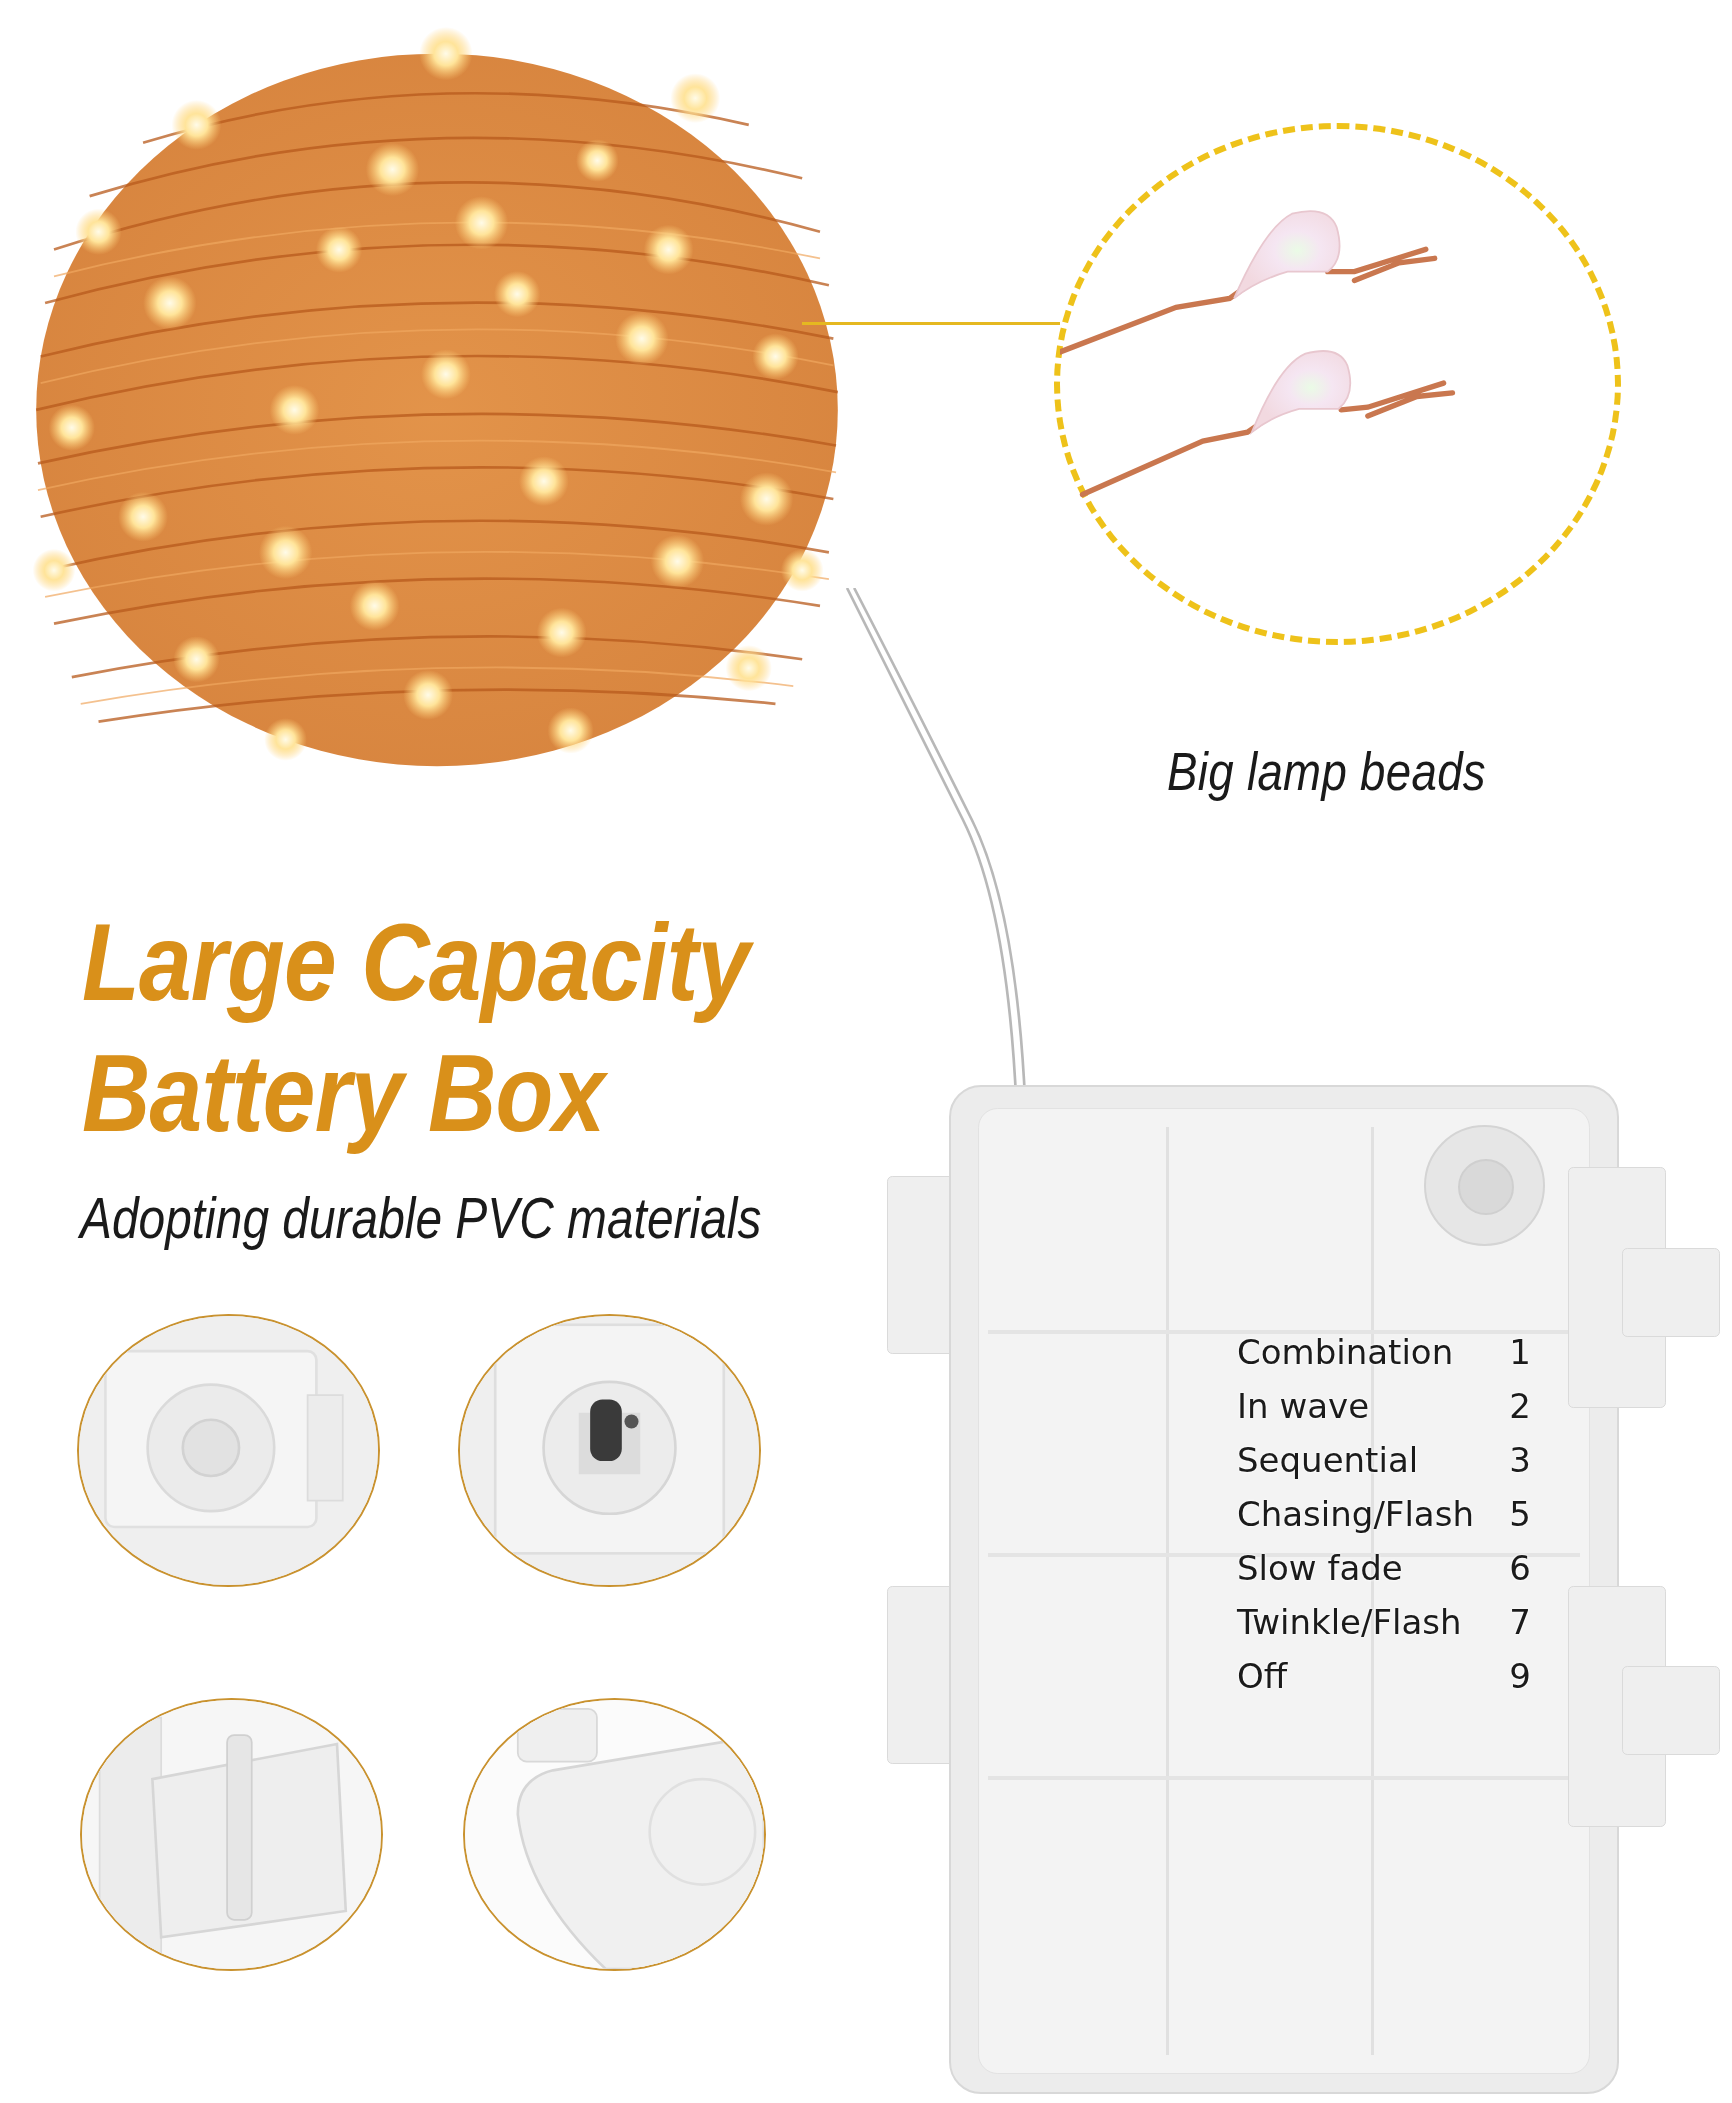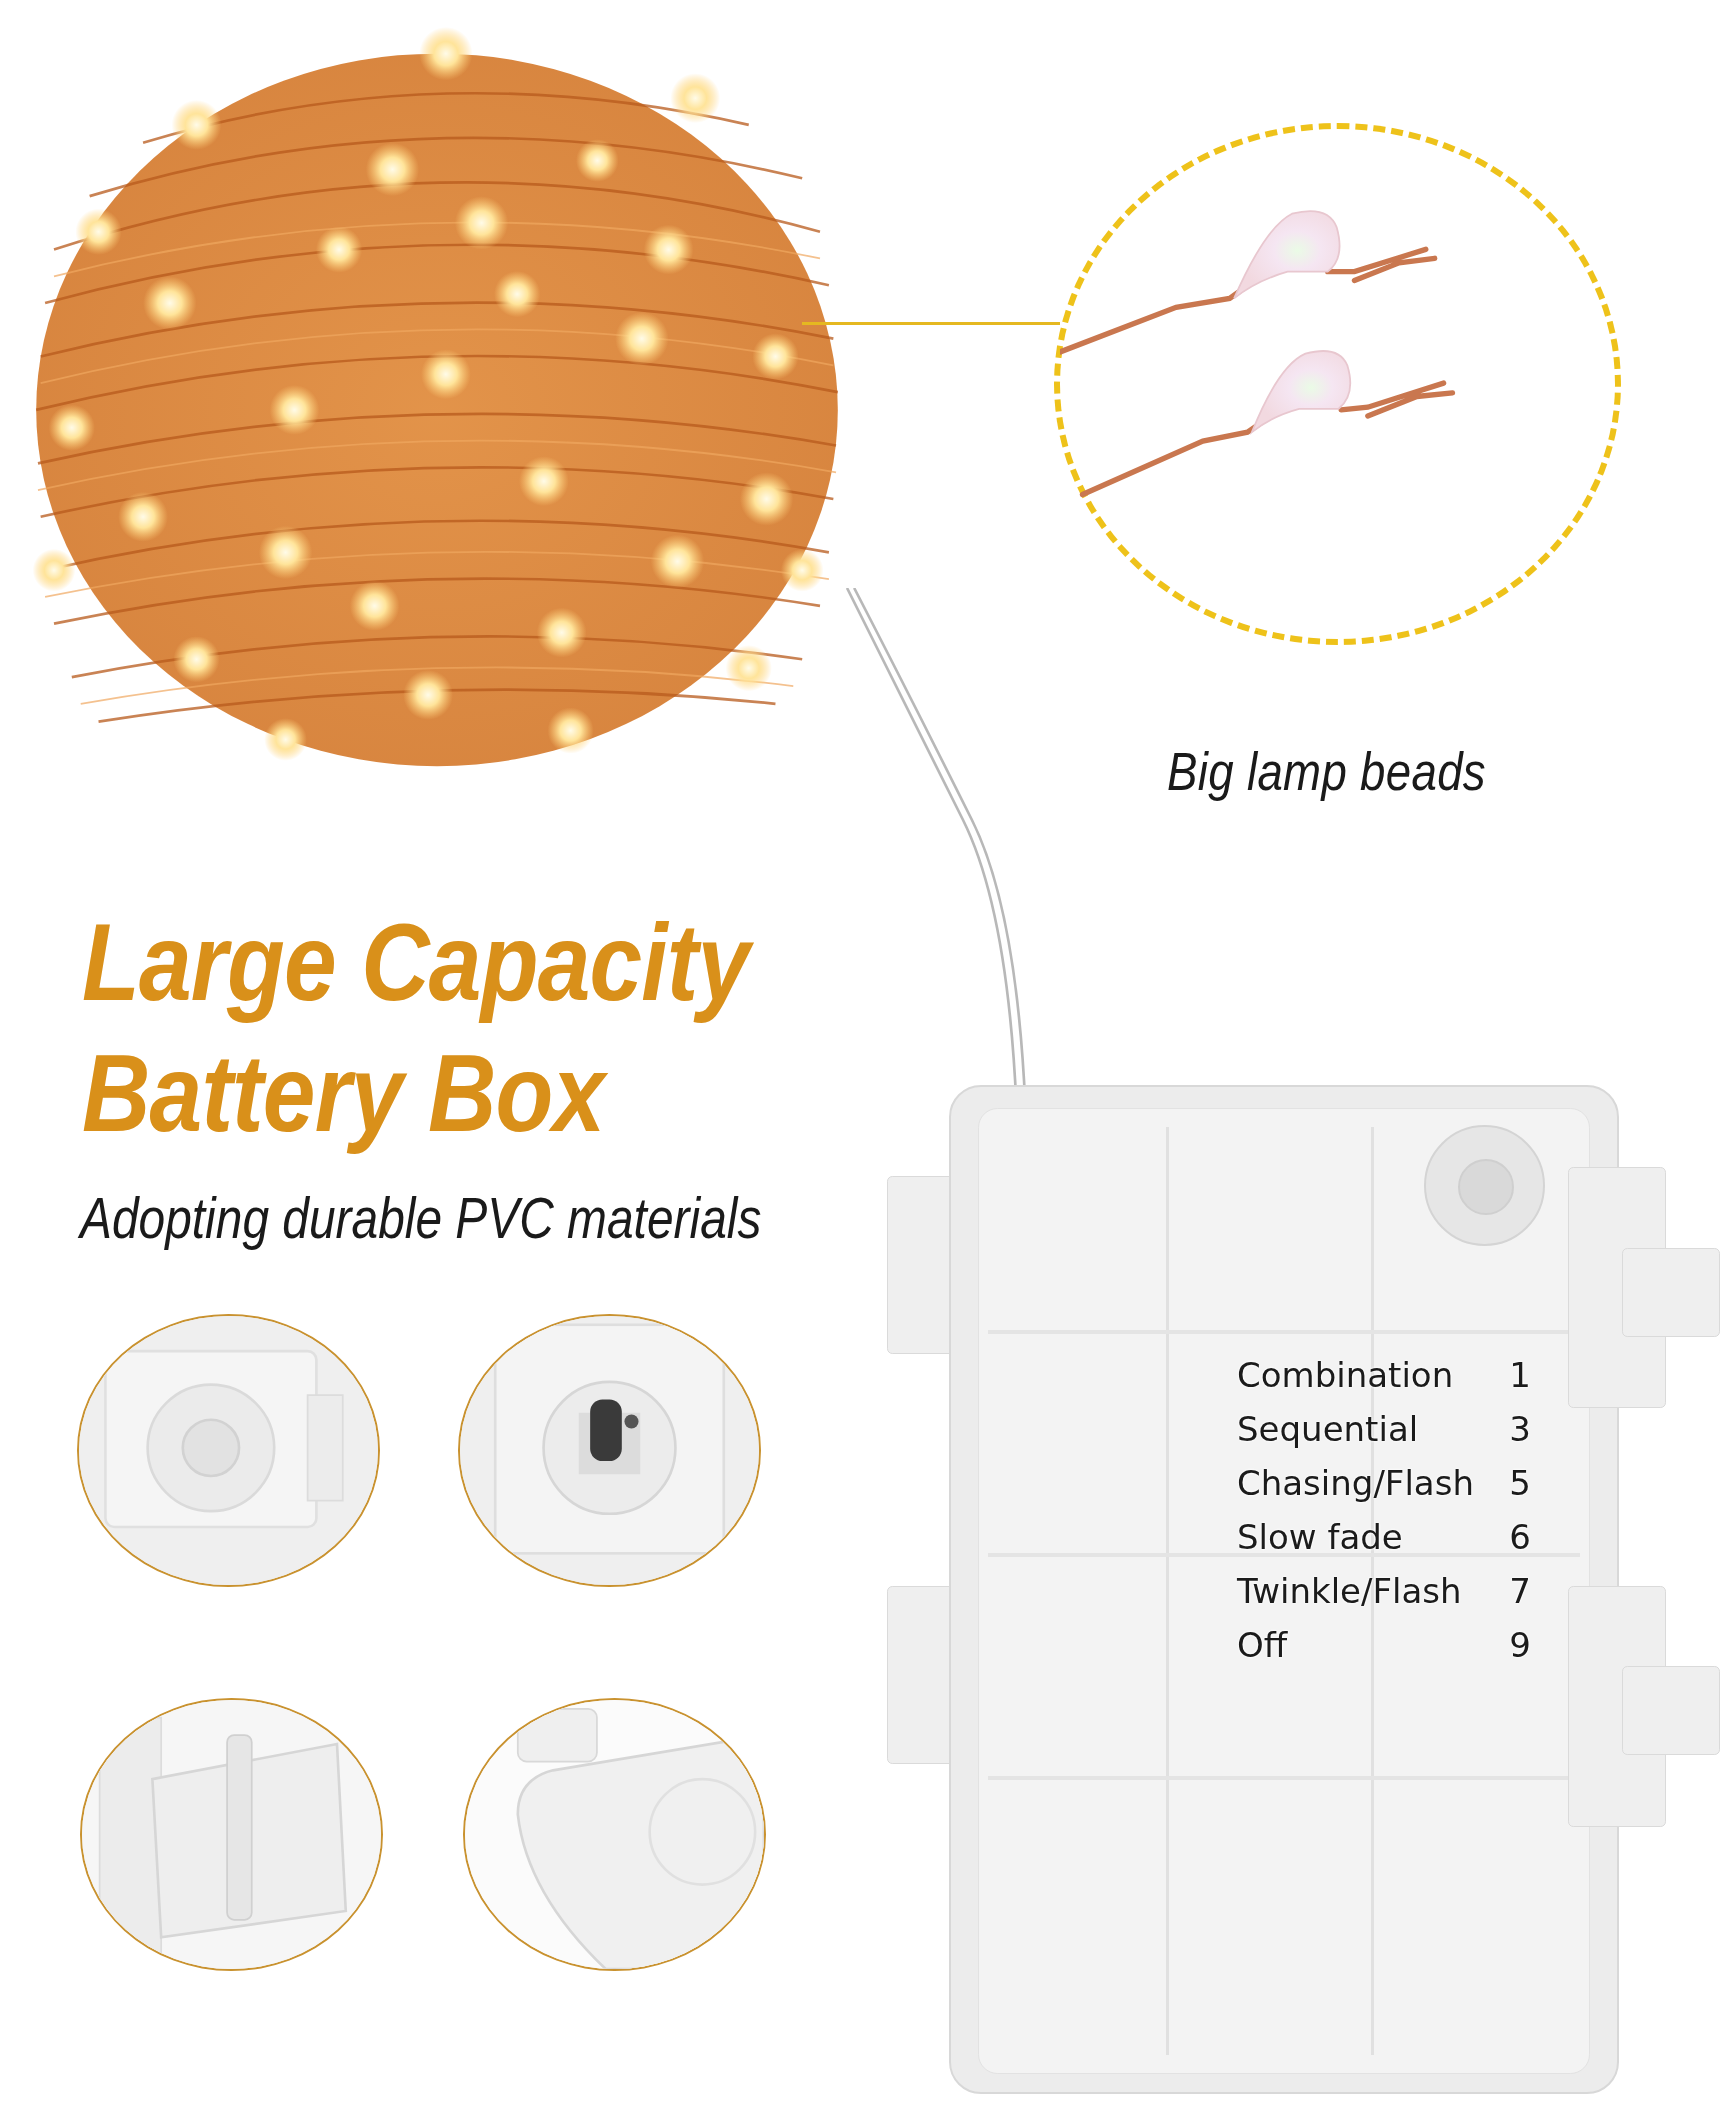--- a/index.html
+++ b/index.html
@@ -37,21 +37,21 @@
 
   
   .box{left:949px;top:1085px;width:670px;height:1009px;border-radius:32px;background:#ececec;border:2.7px solid #d8d8d8;box-sizing:border-box;}
   .box-inner{position:absolute;left:27px;top:21.4px;right:27px;bottom:18px;border-radius:19.6px;background:#f3f3f3;border:1.8px solid #e2e2e2;}
   .cell-v{position:absolute;width:2.7px;background:#e0e0e0;}
   .cell-h{position:absolute;height:3.6px;background:#e4e4e4;}
   .clip{background:#efefef;border:1.8px solid #dadada;border-radius:5.3px;box-sizing:border-box;}
   .button{left:1424px;top:1125px;width:121px;height:121px;border-radius:50%;background:#e6e6e6;border:2.7px solid #d4d4d4;box-sizing:border-box;}
   .button-core{position:absolute;left:32px;top:32px;width:52px;height:52px;border-radius:50%;background:#d9d9d9;border:2.7px solid #cfcfcf;}
 
-  .modes{left:1237px;top:1326px;width:294px;margin-top:23px;}
+  .modes{left:1237px;top:1326px;width:294px;}
   .mode-row{display:flex;justify-content:space-between;height:54px;font-family:"DejaVu Sans",sans-serif;font-size:34px;color:#1b1b1b;text-shadow:0 0 2.7px #fff,0 0 2.7px #fff;line-height:53px;}
   .mode-num{width:27px;text-align:right;}
 </style>
 </head>
 <body>
 
 <div class="abs coil">
   <svg viewBox="0 0 940 860">
     <defs>
       <radialGradient id="glow" cx="50%" cy="50%" r="50%">
@@ -213,20 +213,24 @@
 <div class="abs button">
   <div class="button-core"></div>
 </div>
 
 <div class="abs modes">
   <div class="mode-row">
     <span>Combination</span>
     <span class="mode-num">1</span>
   </div>
   <div class="mode-row">
+    <span>In wave</span>
+    <span class="mode-num">2</span>
+  </div>
+  <div class="mode-row">
     <span>Sequential</span>
     <span class="mode-num">3</span>
   </div>
   <div class="mode-row">
     <span>Chasing/Flash</span>
     <span class="mode-num">5</span>
   </div>
   <div class="mode-row">
     <span>Slow fade</span>
     <span class="mode-num">6</span>

